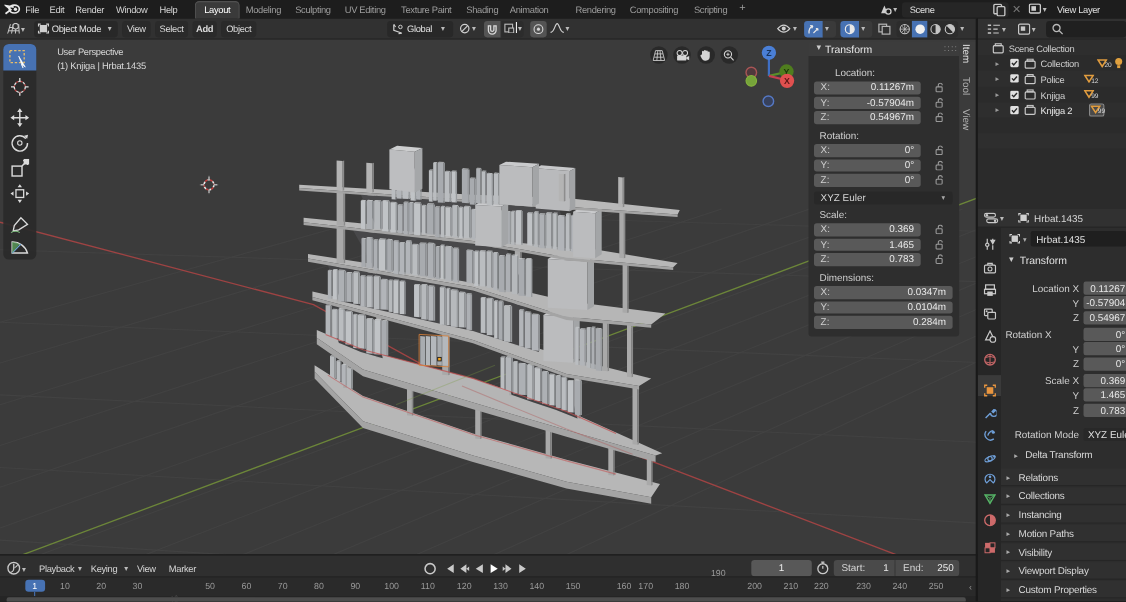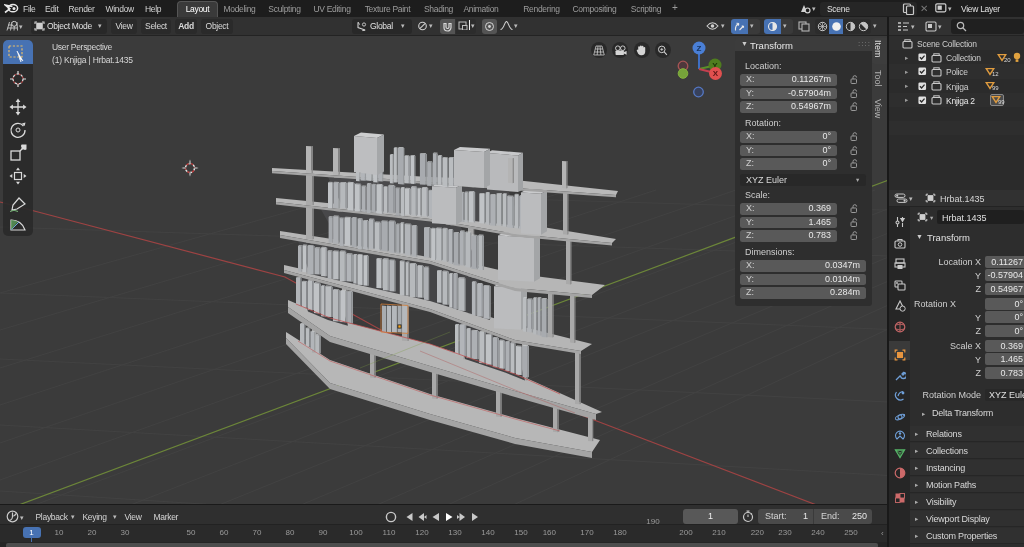--- a/index.html
+++ b/index.html
@@ -791,21 +791,21 @@
 <circle cx="9" cy="9" r="4.5" fill="none" stroke="#c23f3f" stroke-width="1.4" stroke-dasharray="2.4 2.4" stroke-dashoffset="2.4"></circle>
 <path d="M9 0.5 V5 M9 13 V17.5 M0.5 9 H5 M13 9 H17.5" stroke="#5a5a5a" stroke-width="1.1"></path>
 <path d="M9 1.5 V4.5 M9 13.5 V16.5 M1.5 9 H4.5 M13.5 9 H16.5" stroke="#ffffff" stroke-width="0.7"></path>
     </svg>
     <div class="abs" style="left:735px;top:38px;width:137px;height:268px;">
       <div class="abs" style="left:0;top:0;width:137px;height:13px;background:#3c3c3c;border-radius:3px 3px 0 0;"></div>
       <div class="abs" style="left:0;top:13px;width:137px;height:255px;background:#2e2e2e;border-radius:0 0 3px 3px;"></div>
       <div class="t" style="left:6px;top:2px;font-size:7px;color:#ccc;">▼</div>
       <div class="t" style="left:15px;top:1.5px;font-size:9.5px;color:#e8e8e8;">Transform</div>
       <div class="t" style="left:123px;top:1px;font-size:8px;color:#888;letter-spacing:1px;">::::</div>
-      <div class="t" style="left:10px;top:23px;font-size:9px;color:#cfcfcf;">Location:</div>
+      <div class="t" style="left:24px;top:23px;font-size:9px;color:#cfcfcf;">Location:</div>
       <div class="field" style="left:5px;top:36px;width:97px;height:11.5px;">
         <span class="fl">X:</span>
         <span class="fv">0.11267m</span>
       </div>
       <svg class="lock" style="left:115px;top:37px" viewBox="0 0 9 9">
 <rect x="1" y="4" width="5.5" height="4.5" rx="0.8" fill="none" stroke="#999" stroke-width="1"></rect>
 <path d="M3 4 V2.5 a1.8 1.8 0 0 1 3.6 0" fill="none" stroke="#999" stroke-width="1"></path>
       </svg>
       <div class="field" style="left:5px;top:49.5px;width:97px;height:11.5px;">
         <span class="fl">Y:</span>
@@ -1167,27 +1167,27 @@
       <div class="t" style="left:212px;top:22.5px;width:24px;text-align:center;font-size:8px;color:#9a9a9a;">60</div>
       <div class="t" style="left:245px;top:22.5px;width:24px;text-align:center;font-size:8px;color:#9a9a9a;">70</div>
       <div class="t" style="left:278px;top:22.5px;width:24px;text-align:center;font-size:8px;color:#9a9a9a;">80</div>
       <div class="t" style="left:311px;top:22.5px;width:24px;text-align:center;font-size:8px;color:#9a9a9a;">90</div>
       <div class="t" style="left:344px;top:22.5px;width:24px;text-align:center;font-size:8px;color:#9a9a9a;">100</div>
       <div class="t" style="left:377px;top:22.5px;width:24px;text-align:center;font-size:8px;color:#9a9a9a;">110</div>
       <div class="t" style="left:410px;top:22.5px;width:24px;text-align:center;font-size:8px;color:#9a9a9a;">120</div>
       <div class="t" style="left:443px;top:22.5px;width:24px;text-align:center;font-size:8px;color:#9a9a9a;">130</div>
       <div class="t" style="left:476px;top:22.5px;width:24px;text-align:center;font-size:8px;color:#9a9a9a;">140</div>
       <div class="t" style="left:509px;top:22.5px;width:24px;text-align:center;font-size:8px;color:#9a9a9a;">150</div>
-      <div class="t" style="left:532px;top:22.5px;width:24px;text-align:right;font-size:8px;color:#9a9a9a;">160</div>
+      <div class="t" style="left:550px;top:22.5px;width:24px;text-align:right;font-size:8px;color:#9a9a9a;">160</div>
       <div class="t" style="left:575px;top:22.5px;width:24px;text-align:center;font-size:8px;color:#9a9a9a;">170</div>
       <div class="t" style="left:608px;top:22.5px;width:24px;text-align:center;font-size:8px;color:#9a9a9a;">180</div>
       <div class="t" style="left:641px;top:12px;width:24px;text-align:center;font-size:8px;color:#9a9a9a;">190</div>
       <div class="t" style="left:674px;top:22.5px;width:24px;text-align:center;font-size:8px;color:#9a9a9a;">200</div>
       <div class="t" style="left:707px;top:22.5px;width:24px;text-align:center;font-size:8px;color:#9a9a9a;">210</div>
-      <div class="t" style="left:740px;top:22.5px;width:24px;text-align:right;font-size:8px;color:#9a9a9a;">220</div>
+      <div class="t" style="left:740px;top:22.5px;width:24px;text-align:left;font-size:8px;color:#9a9a9a;">220</div>
       <div class="t" style="left:773px;top:22.5px;width:24px;text-align:center;font-size:8px;color:#9a9a9a;">230</div>
       <div class="t" style="left:806px;top:22.5px;width:24px;text-align:center;font-size:8px;color:#9a9a9a;">240</div>
       <div class="t" style="left:839px;top:22.5px;width:24px;text-align:center;font-size:8px;color:#9a9a9a;">250</div>
       <div class="abs" style="left:22.5px;top:21.5px;width:18px;height:11px;background:#4772b3;border-radius:3px;"></div>
       <div class="t" style="left:22.5px;top:22.5px;width:18px;text-align:center;font-size:8px;color:#fff;">1</div>
       <div class="abs" style="left:30.5px;top:32.5px;width:1.6px;height:4.5px;background:#4772b3;"></div>
       <div class="abs" style="left:0;top:37px;width:889px;height:6px;background:#252525;"></div>
       <div class="abs" style="left:6px;top:38px;width:872px;height:4.5px;background:#4d4d4d;border-radius:2px;"></div>
       <div class="t" style="left:881px;top:24px;font-size:8px;color:#999;">‹</div>
     </div>

